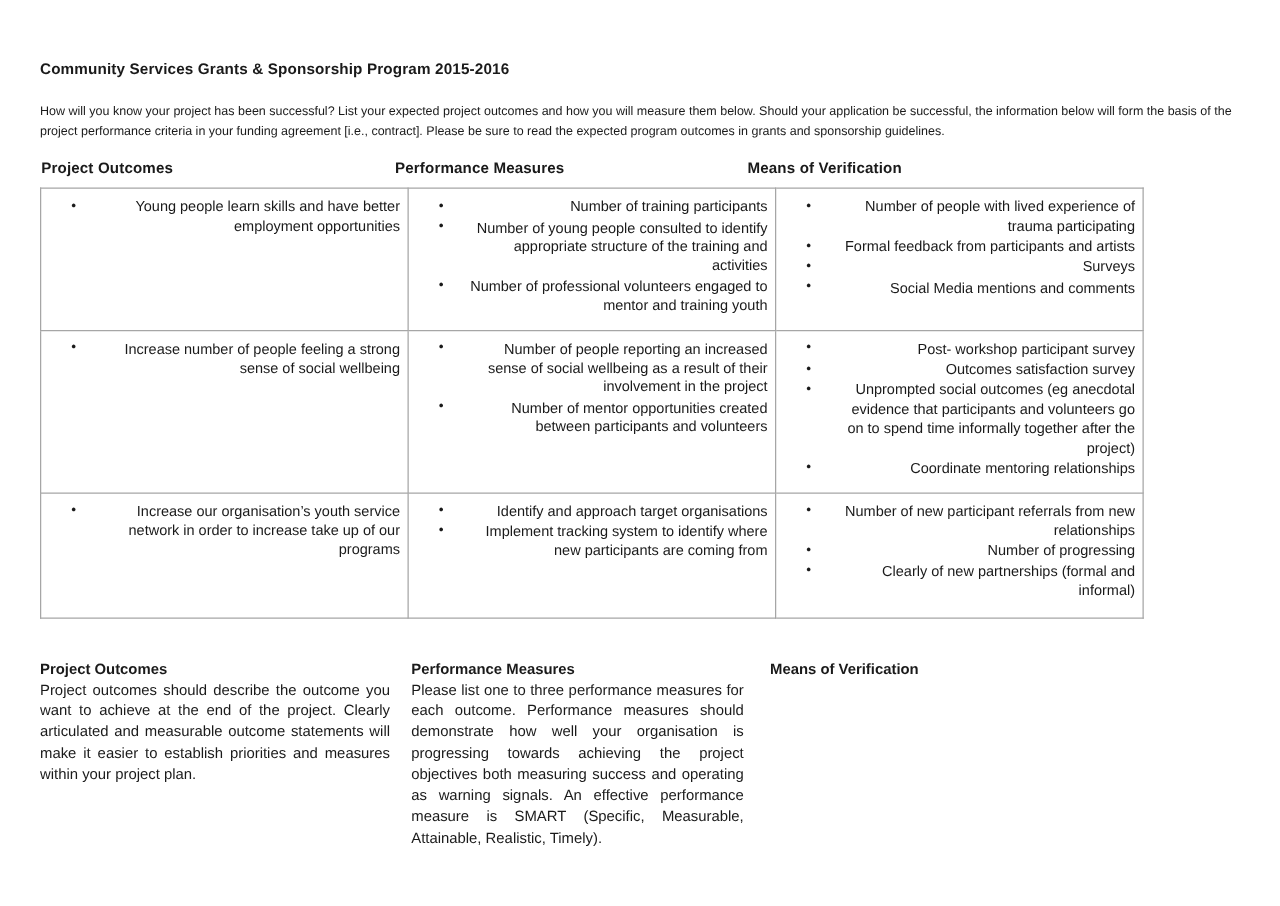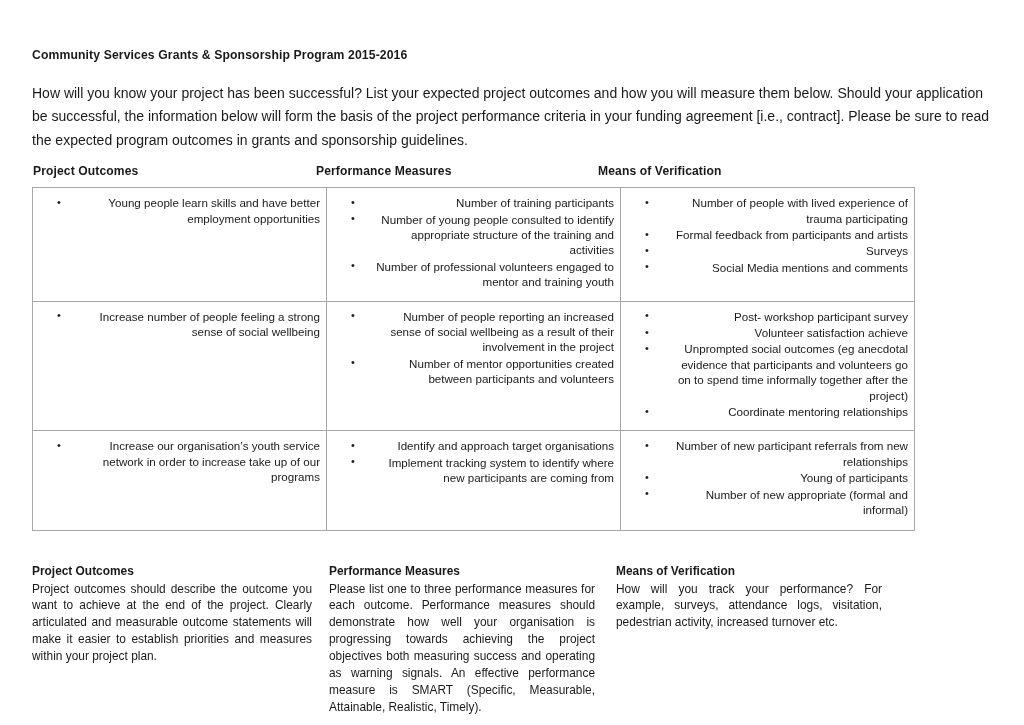--- a/index.html
+++ b/index.html
@@ -32,21 +32,21 @@
     letter-spacing: 0.01em;
   }
   .doc-subtitle {
     font-size: 12.2px;
     font-weight: bold;
     line-height: 1.2;
     margin: 0 0 21px 0;
     letter-spacing: 0.01em;
   }
   .intro {
-    font-size: 14px;
+    font-size: 10px;
     line-height: 1.68;
     margin: 16px 0 12px 0;
     max-width: 960px;
   }
   .emphasis-line {
     font-size: 12.1px;
     font-weight: bold;
     line-height: 1.4;
     margin: 0 0 19px 0;
   }
@@ -187,21 +187,21 @@
         </td>
         <td class="c2 r2">
           <ul class="bullets">
             <li>Number of people reporting an increased sense of social wellbeing as a result of their involvement  in the project</li>
             <li>Number of mentor opportunities created between participants and volunteers</li>
           </ul>
         </td>
         <td class="c3 r2">
           <ul class="bullets">
             <li>Post- workshop participant survey</li>
-            <li>Volunteer satisfaction achieve</li>
+            <li>Outcomes satisfaction survey</li>
             <li>Unprompted social outcomes (eg anecdotal evidence that participants and volunteers  go on to spend time informally together after the project)</li>
             <li>Coordinate mentoring relationships</li>
           </ul>
         </td>
       </tr>
 
       <tr>
         <td class="c1 r3">
           <ul class="bullets">
             <li>Increase our organisation’s youth service network in order to increase take up of our programs</li>
@@ -209,36 +209,35 @@
         </td>
         <td class="c2 r3">
           <ul class="bullets">
             <li>Identify and approach target organisations</li>
             <li>Implement tracking system to identify where new participants are coming from</li>
           </ul>
         </td>
         <td class="c3 r3">
           <ul class="bullets">
             <li>Number of new participant referrals from new relationships</li>
-            <li>Young of participants</li>
-            <li>Number of new appropriate (formal and informal)</li>
+            <li>Number of progressing</li>
+            <li>Clearly of new partnerships (formal and informal)</li>
           </ul>
         </td>
       </tr>
     </tbody>
   </table>
 
   <div class="explain">
     <div class="explain-col ex-1">
       <div class="explain-title">Project Outcomes</div>
       <p class="explain-body">Project outcomes should describe the outcome you want to achieve at the end of the project. Clearly articulated and measurable outcome statements will make it easier to establish priorities and measures within your project plan.</p>
     </div>
     <div class="explain-col ex-2">
       <div class="explain-title">Performance Measures</div>
       <p class="explain-body">Please list one to three performance measures for each outcome. Performance measures should demonstrate how well your organisation is progressing towards achieving the project objectives both measuring success and operating as warning signals. An effective performance measure is SMART (Specific, Measurable, Attainable, Realistic, Timely).</p>
     </div>
     <div class="explain-col ex-3">
       <div class="explain-title">Means of Verification</div>
-      <p class="explain-body">How will you track your performance? For example, surveys, attendance logs, visitation, pedestrian activity, increased turnover etc.</p>
     </div>
   </div>
 
 </div>
 
 </body></html>

